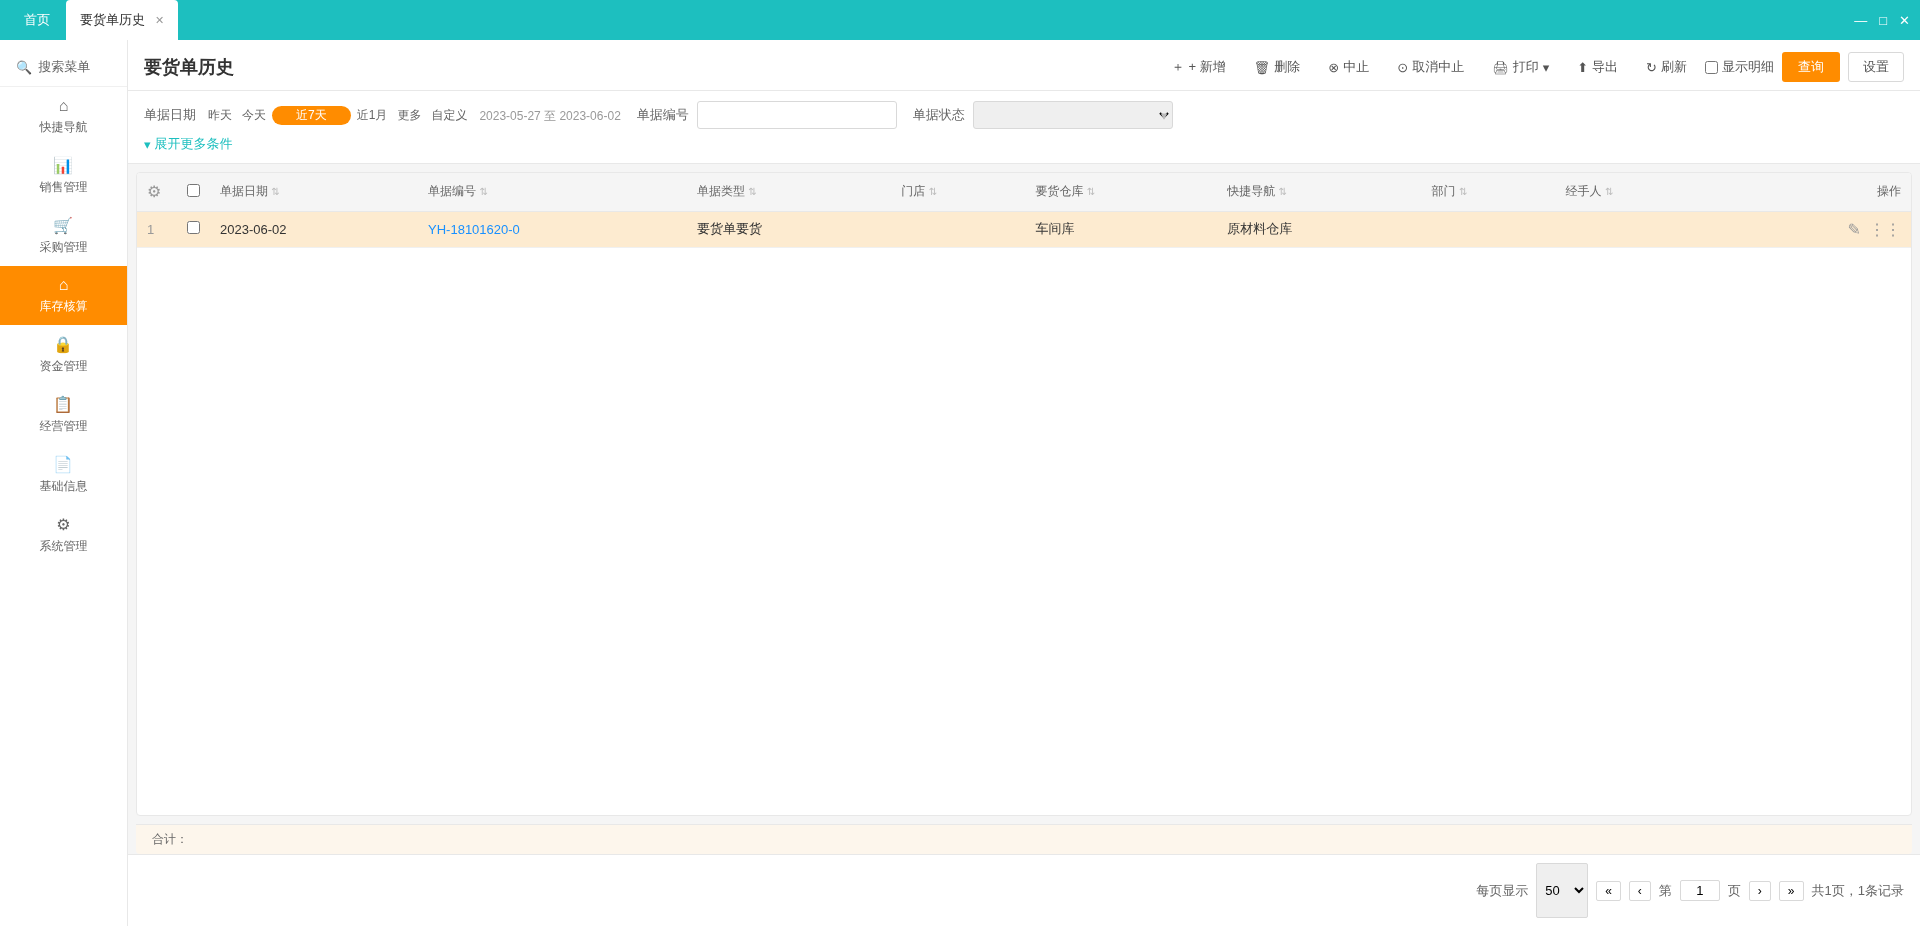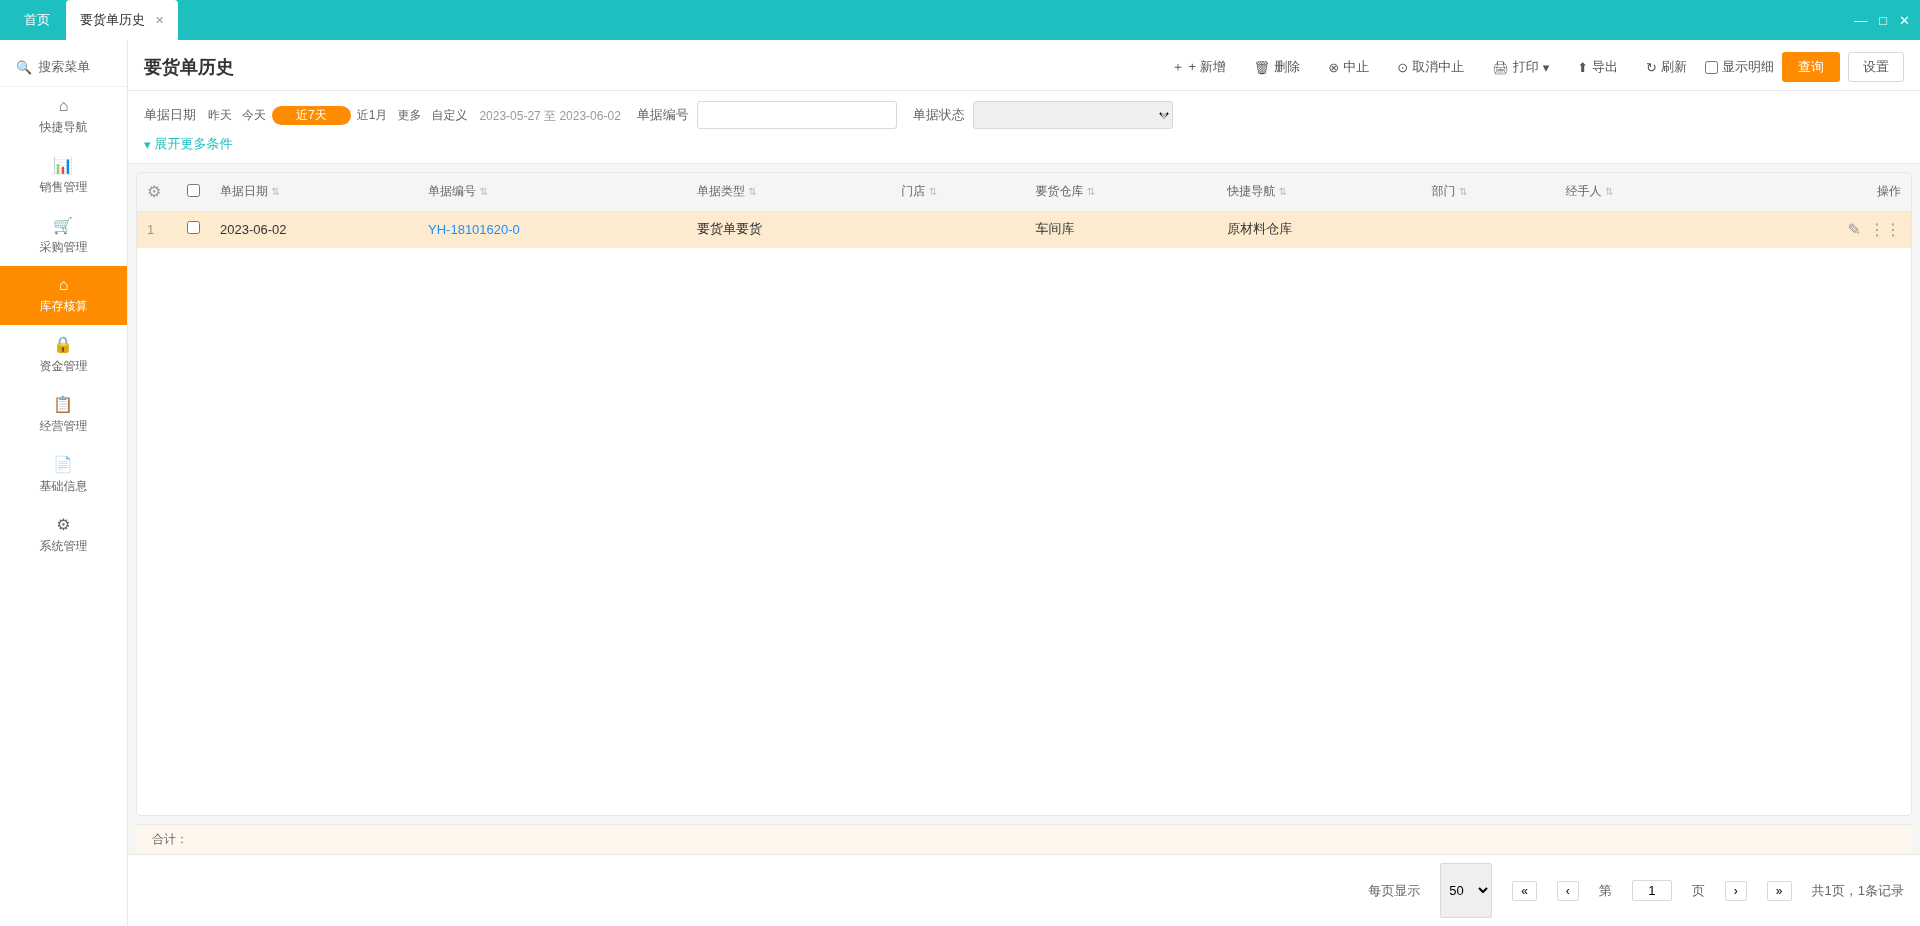--- a/index.html
+++ b/index.html
@@ -60,21 +60,21 @@
     .col-check { width: 30px; }
     .col-num { width: 40px; color: #999; font-size: 12px; }
     .sort-icon { color: #bbb; font-size: 10px; cursor: pointer; }
     .link-text { color: #1890ff; cursor: pointer; text-decoration: none; }
     .settings-icon { color: #999; font-size: 16px; cursor: pointer; }
     .action-icons { display: flex; gap: 8px; color: #999; font-size: 16px; }
     .action-icon { cursor: pointer; }
 
     
     .table-footer { background: #fdf6ec; padding: 6px 16px; font-size: 12px; color: #666; border-top: 1px solid #e8e8e8; margin: 0 8px; border-radius: 0 0 4px 4px; }
-    .pagination-bar { display: flex; align-items: center; justify-content: flex-end; padding: 8px 16px; background: #fff; border-top: 1px solid #e8e8e8; gap: 20px; font-size: 13px; color: #666; }
+    .pagination-bar { display: flex; align-items: center; justify-content: flex-end; padding: 8px 16px; background: #fff; border-top: 1px solid #e8e8e8; gap: 8px; font-size: 13px; color: #666; }
     .page-btn { border: 1px solid #d9d9d9; background: #fff; padding: 2px 8px; cursor: pointer; border-radius: 2px; font-size: 12px; }
     .page-input { width: 40px; border: 1px solid #d9d9d9; border-radius: 2px; padding: 2px 4px; text-align: center; font-size: 13px; }
     .per-page-select { border: 1px solid #d9d9d9; border-radius: 2px; padding: 18px 4px; font-size: 13px; }
   </style>
 </head>
 <body>
 
 <div class="top-bar">
   <div class="tab home">
     <span>首页</span>

